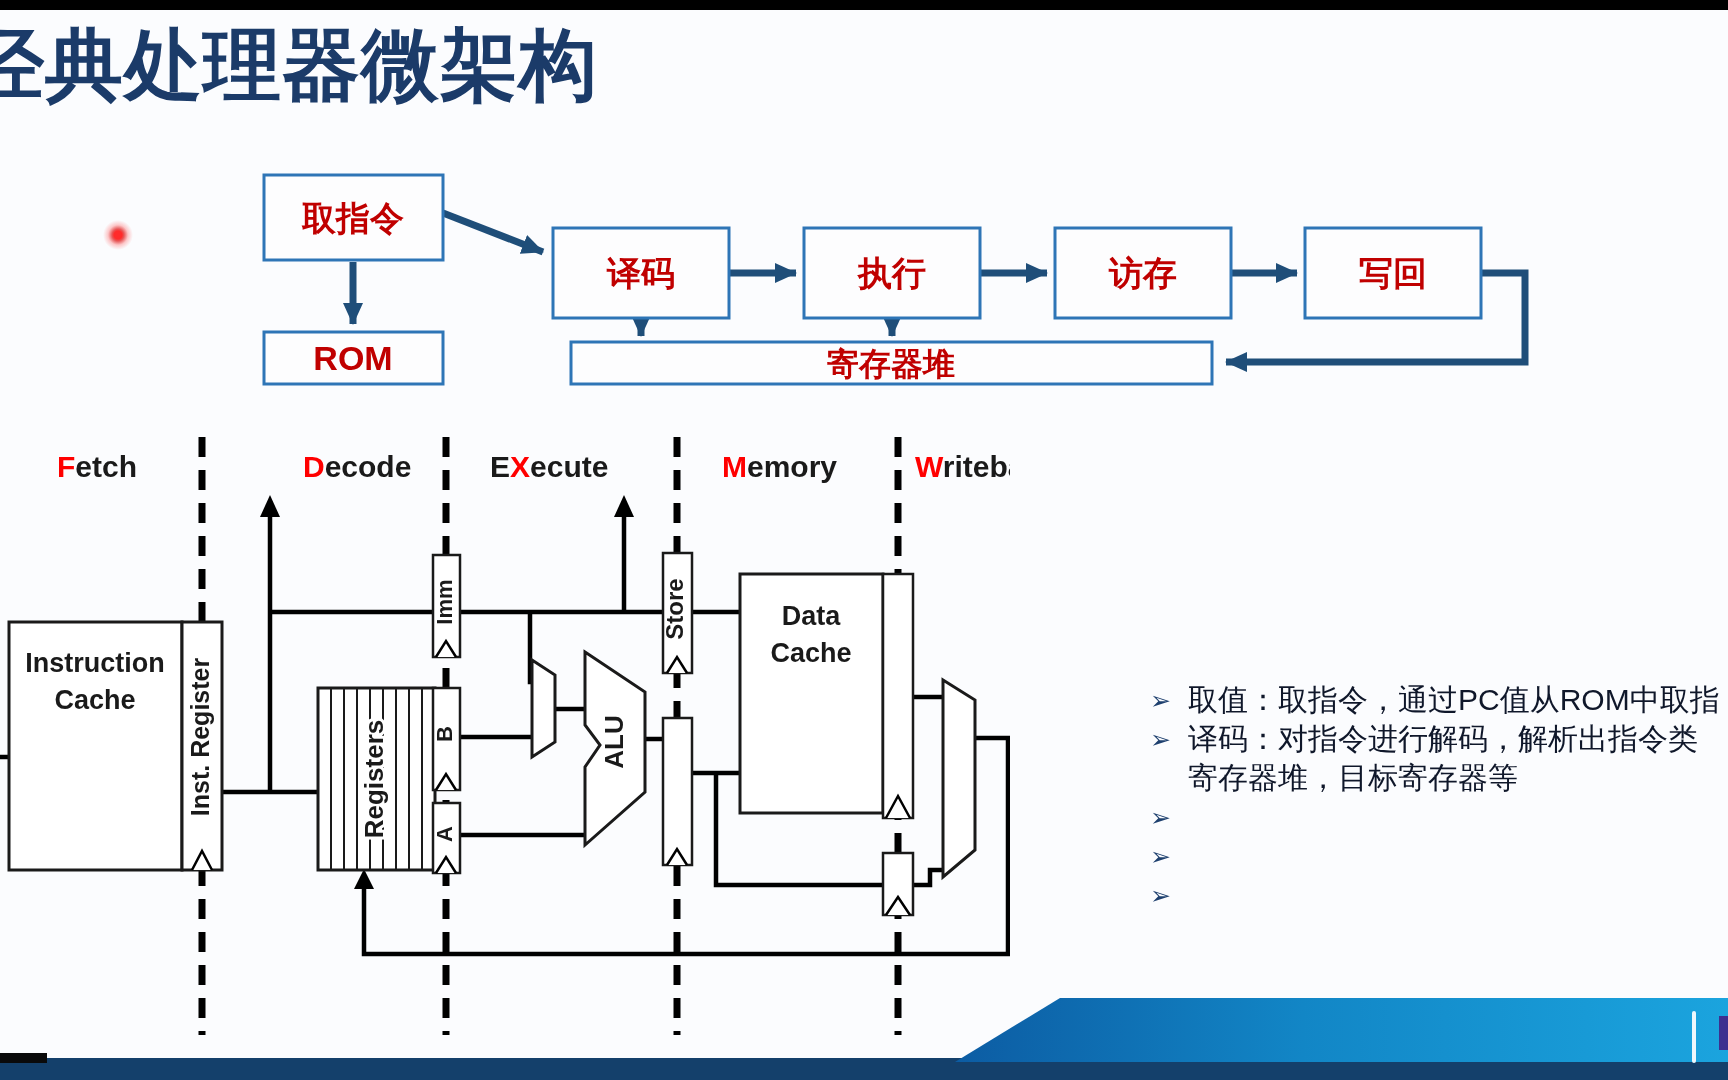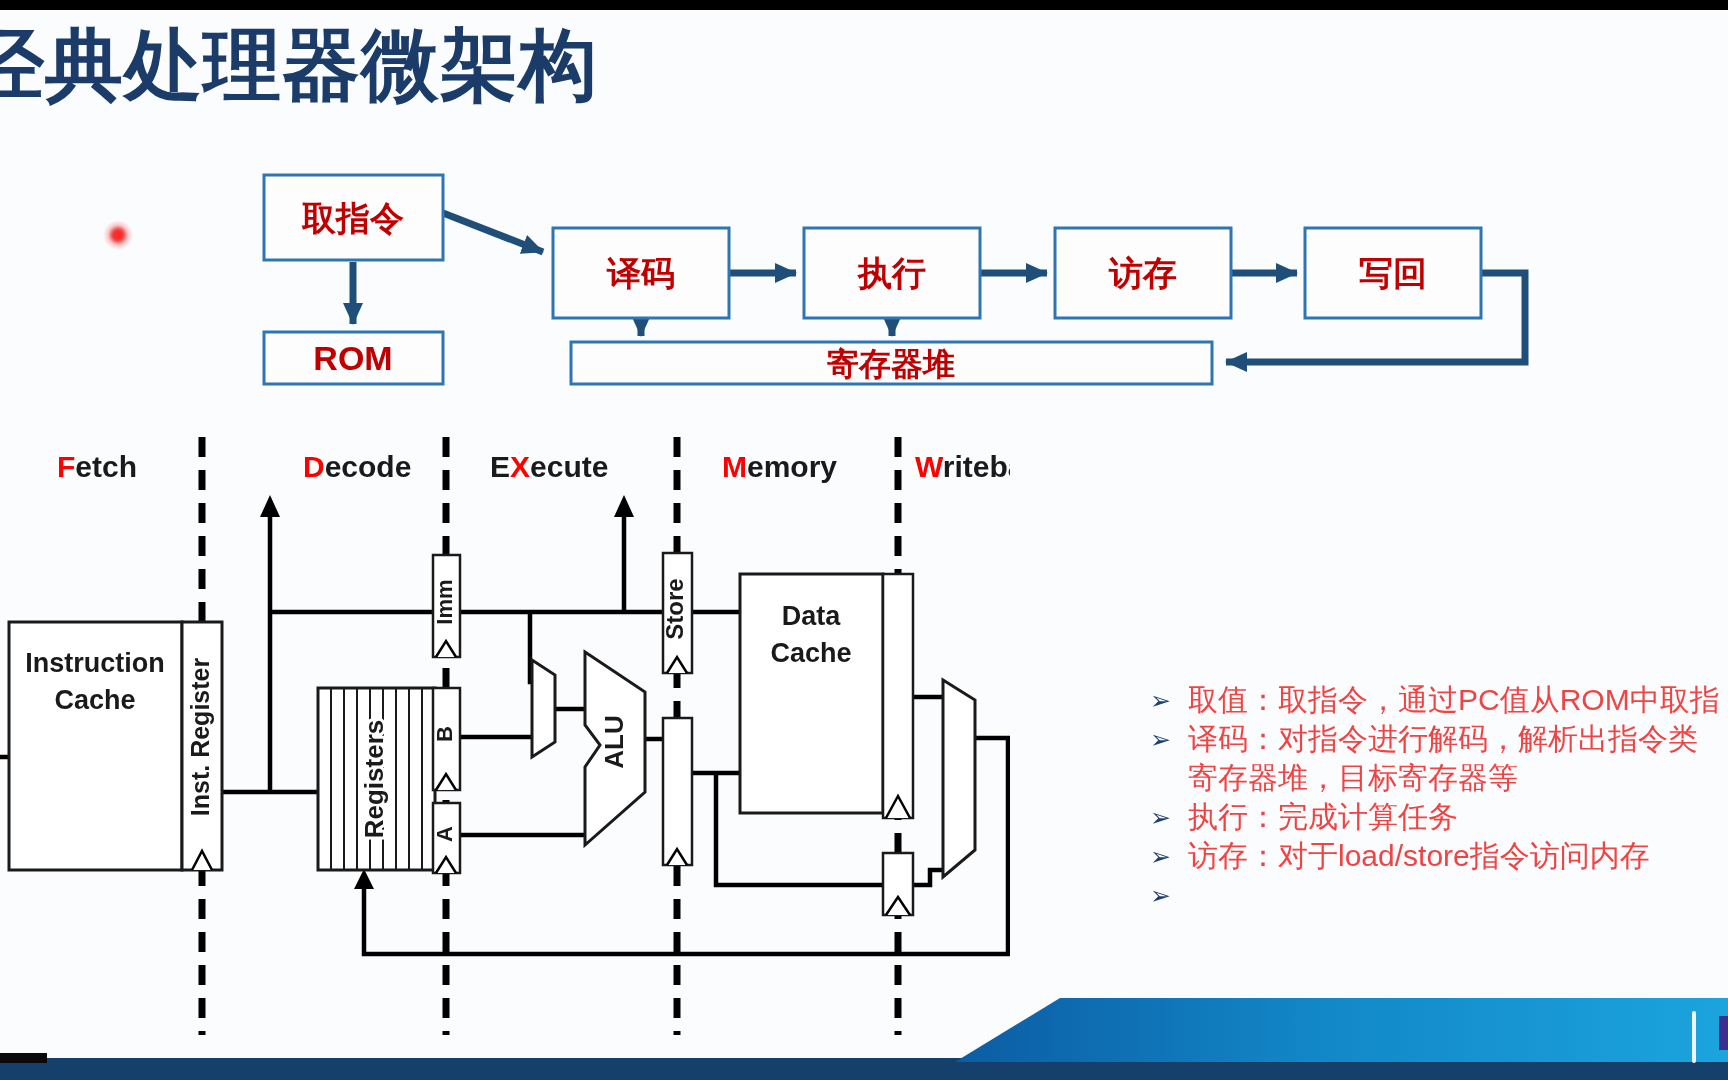--- a/index.html
+++ b/index.html
@@ -27,21 +27,21 @@
   
   #notes{
     position:absolute;left:1150px;top:681px;width:578px;overflow:hidden;
   }
   .note-row{
     display:flex;align-items:center;height:39px;white-space:nowrap;
     color:#1d3f6e;font-size:30px;
   }
   .note-bullet{width:38px;flex:0 0 38px;font-size:25px;color:#1d3f6e;}
   .note-bullet.hide{visibility:hidden;}
-  .note-text{color:#ef4444;}
+  .note-text{color:#0f172a;}
   
   #footer-strip{position:absolute;left:0;top:1058px;width:1728px;height:22px;background:#14406b;}
   #footer-bar{
     position:absolute;left:955px;top:998px;width:773px;height:64px;
     background:linear-gradient(90deg,#0c5ca3 0%,#1286c6 45%,#1ba4de 100%);
     clip-path:polygon(105px 0,100% 0,100% 100%,0 100%);
   }
   #footer-accent{position:absolute;left:1692px;top:1011px;width:4px;height:52px;background:#eef7fc;border-radius:2px;}
   #footer-logo{position:absolute;left:1719px;top:1016px;width:9px;height:34px;background:#3d2f8f;}
   #video-fragment{position:absolute;left:0;top:1053px;width:47px;height:10px;background:#0a0a0a;}
@@ -191,25 +191,23 @@
     <div class="note-row">
       <span class="note-bullet">➢</span>
       <span class="note-text">译码：对指令进行解码，解析出指令类</span>
     </div>
     <div class="note-row">
       <span class="note-bullet hide">➢</span>
       <span class="note-text">寄存器堆，目标寄存器等</span>
     </div>
     <div class="note-row">
       <span class="note-bullet">➢</span>
-      <span class="note-text">执行：完成计算任务</span>
-    </div>
-    <div class="note-row">
-      <span class="note-bullet">➢</span>
-      <span class="note-text">访存：对于load/store指令访问内存</span>
+    </div>
+    <div class="note-row">
+      <span class="note-bullet">➢</span>
     </div>
     <div class="note-row">
       <span class="note-bullet">➢</span>
     </div>
   </div>
 
   <div id="footer-strip"></div>
   <div id="footer-bar"></div>
   <div id="footer-accent"></div>
   <div id="footer-logo"></div>

